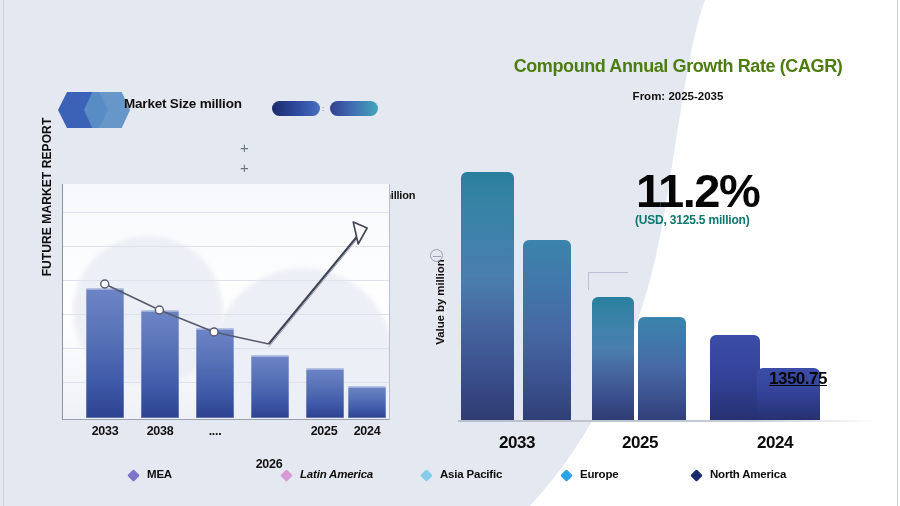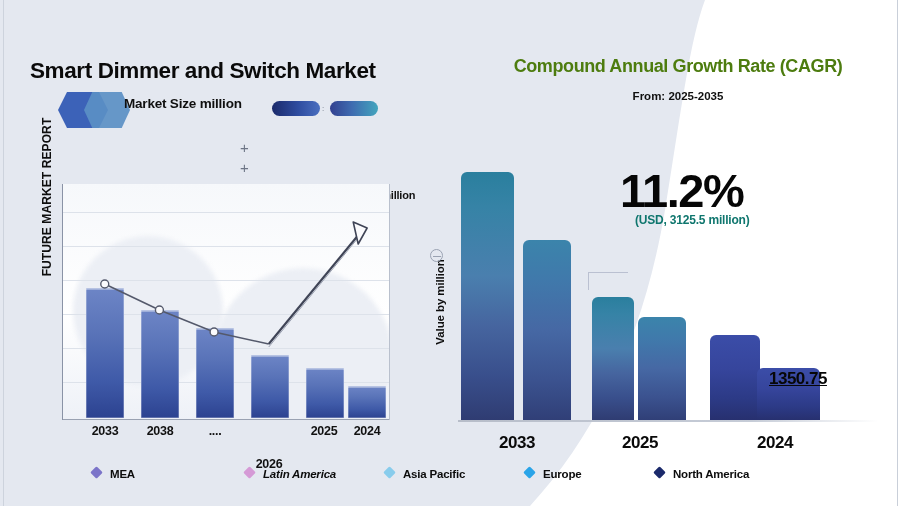--- a/index.html
+++ b/index.html
@@ -141,21 +141,21 @@
   .cagr-title {
     position:absolute; left:28px; top:56px; width:420px;
     font-size:18px; font-weight:bold; color:#4d7c0f;
     letter-spacing:-0.4px; text-align:center; white-space:nowrap;
   }
   .cagr-sub {
     position:absolute; left:28px; top:90px; width:420px;
     font-size:11.5px; font-weight:bold; color:#101010; text-align:center;
   }
   .cagr-value {
-    position:absolute; left:180px; top:163px;
+    position:absolute; left:196px; top:163px;
     font-size:47px; font-weight:bold; color:#060606; letter-spacing:-1.5px;text-align:right;
   }
   .cagr-usd {
     position:absolute; left:183px; top:213px;
     font-size:12px; font-weight:bold; color:#0f766e; letter-spacing:-0.2px;margin-left:12px;
   }
 
   .rchart { position:absolute; left:0; top:150px; width:460px; height:280px; }
   .rbaseline {
     position:absolute; left:18px; top:270px; width:420px; height:1.5px;
@@ -183,36 +183,35 @@
   .ghost-bracket {
     position:absolute; left:148px; top:122px; width:40px; height:18px;
     border-left:1.5px solid #a9b0c4; border-top:1.5px solid #a9b0c4;
     opacity:.7;
   }
 
   
   .legend {
     position:absolute; left:0; bottom:14px; width:900px; height:24px; z-index:5;
   }
-  .legend-item { position:absolute; top:0; display:flex; align-items:flex-start; gap:9px; }
+  .legend-item { position:absolute; top:0; display:flex; align-items:flex-end; gap:9px;margin-left:37px; }
   .legend-dot { width:9px; height:9px; transform:rotate(45deg); border-radius:1.5px; }
   .legend-text { font-size:11.5px; font-weight:bold; color:#0c0c0c; letter-spacing:-0.2px; white-space:nowrap; }
 </style>
 </head>
 <body>
 
 <div id="root">
 
   <div class="white-wedge"></div>
   <div class="left-edge-line"></div>
   <div class="right-edge-line"></div>
 
   <div class="left-panel">
 
-    <div class="main-title">Smart Dimmer and Switch Market</div>
 
     <div class="logo-mark">
       <div class="hexA"></div>
       <div class="hexB"></div>
     </div>
     <div class="logo-label">Market Size million</div>
 
     <div class="pill-row">
       <div class="pill p1"></div>
       <div class="pill-colon">:</div>

